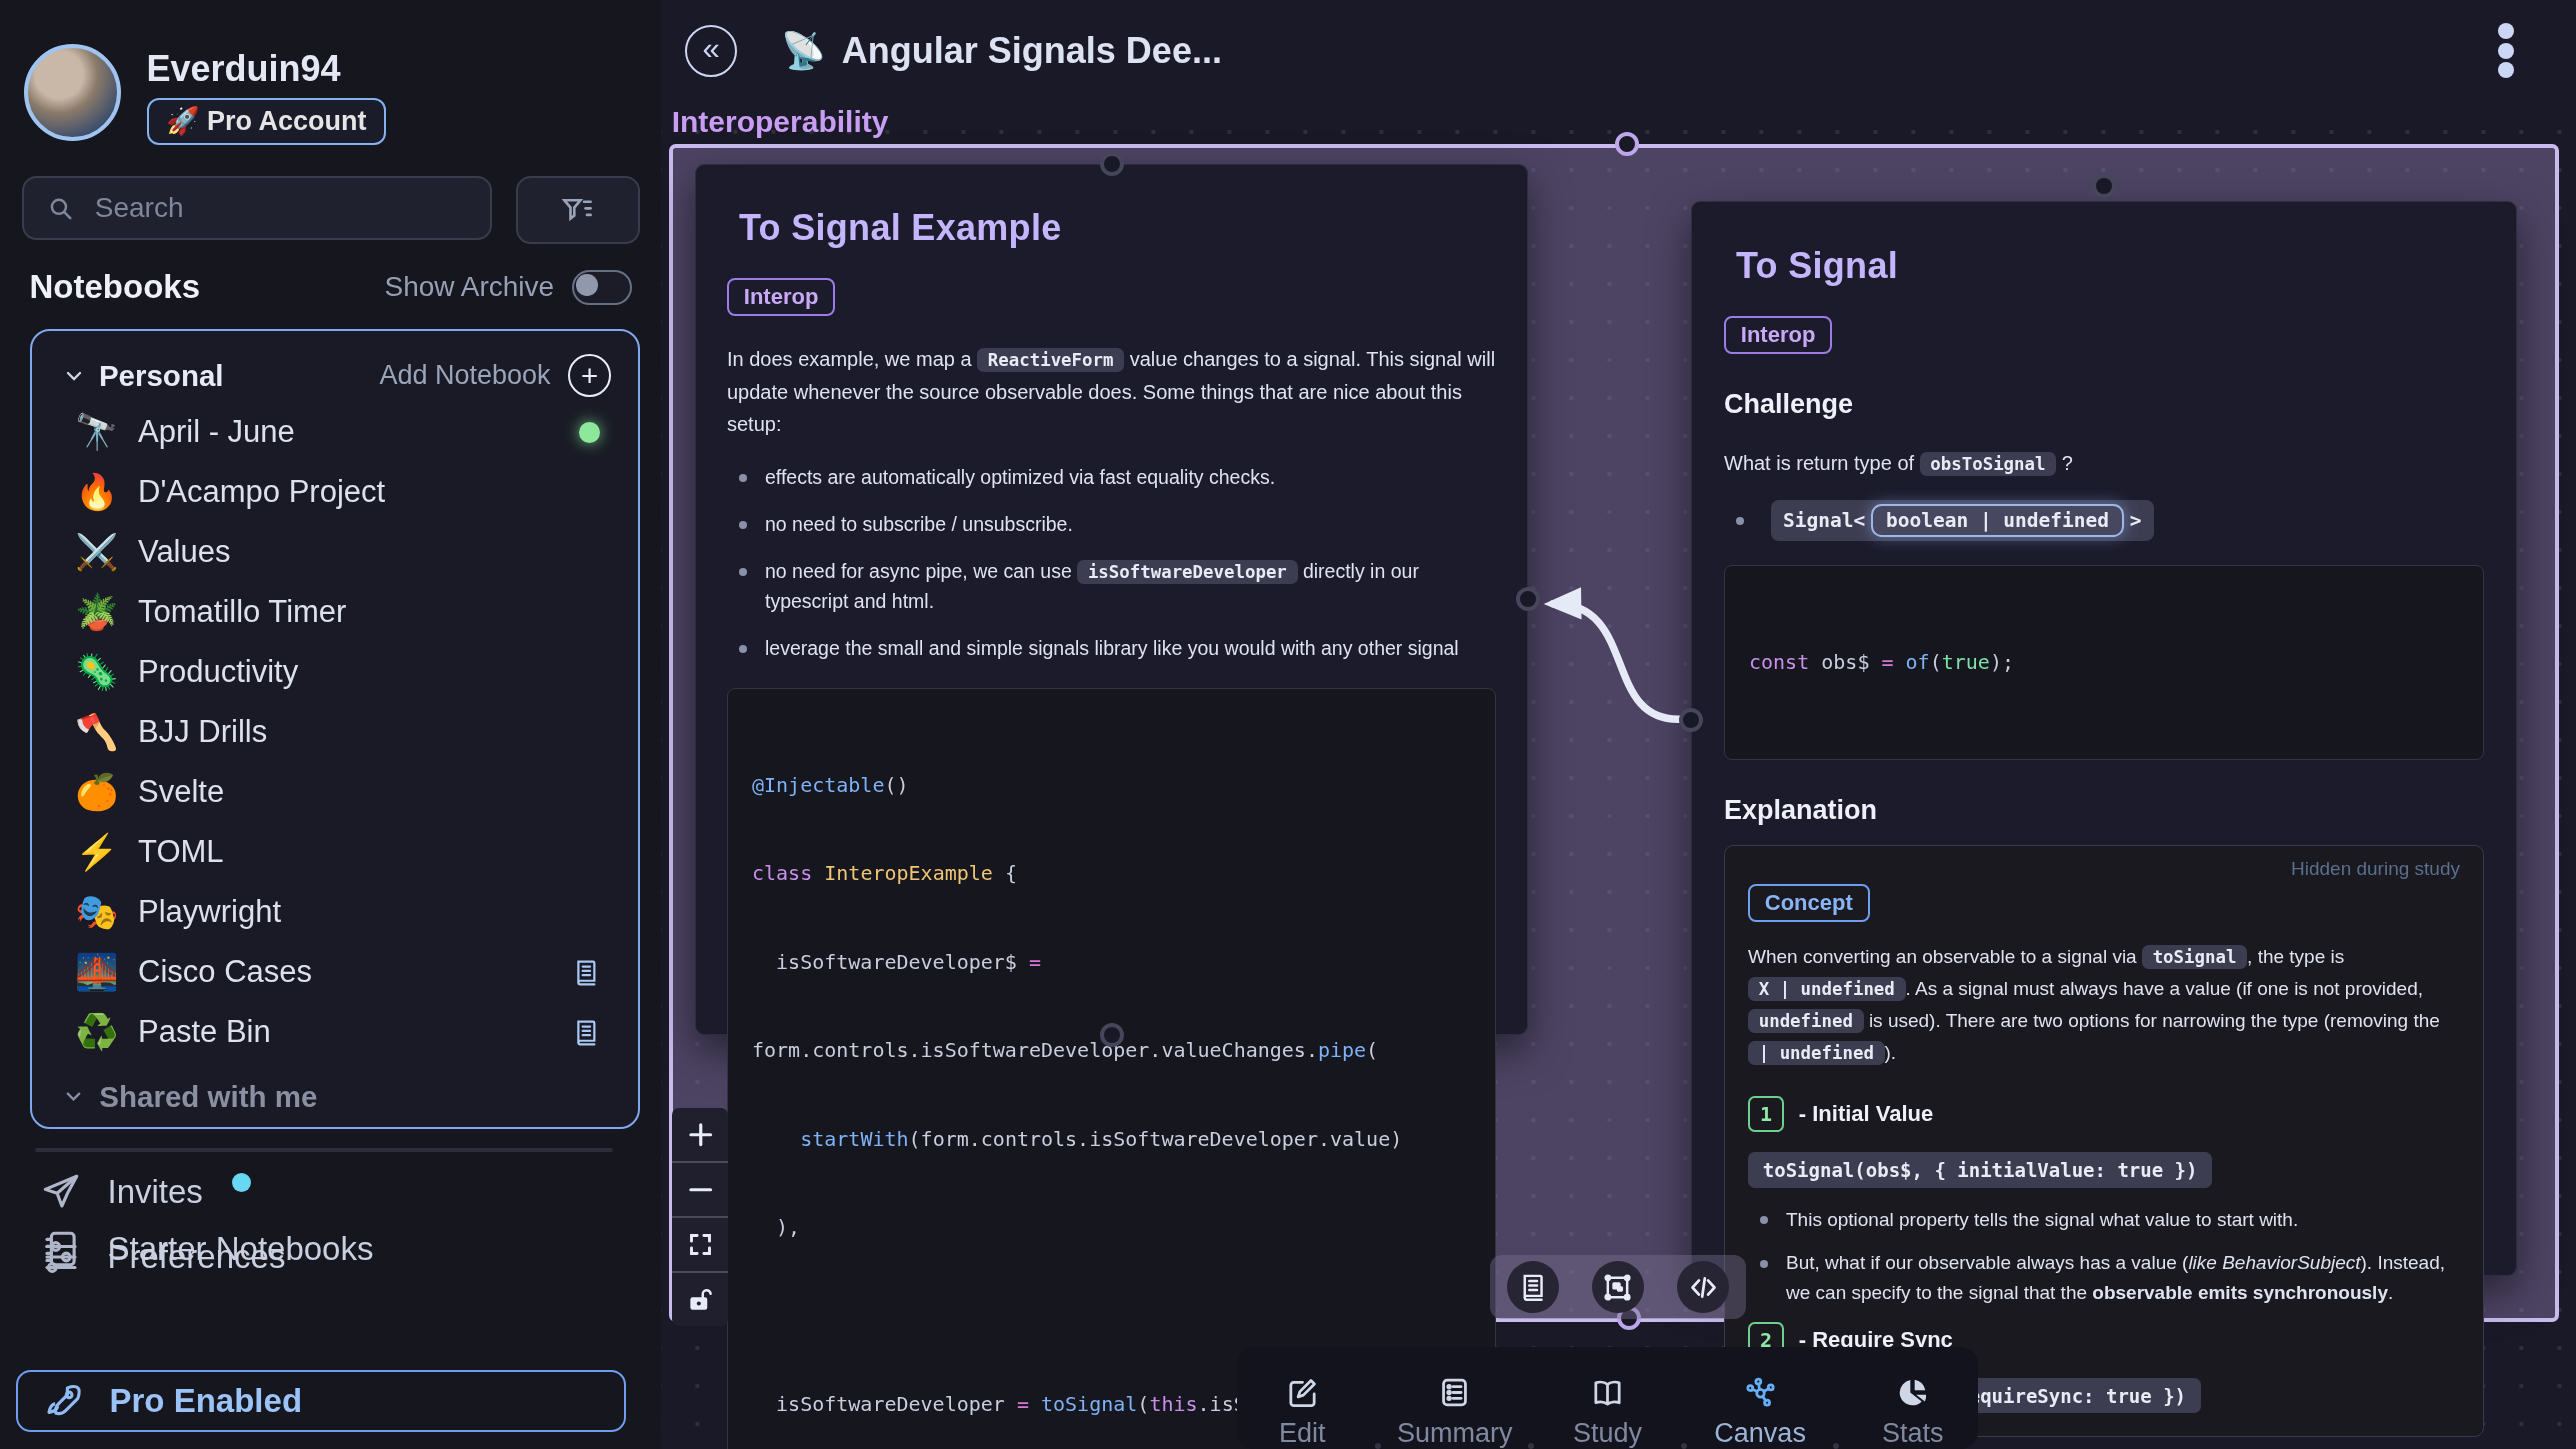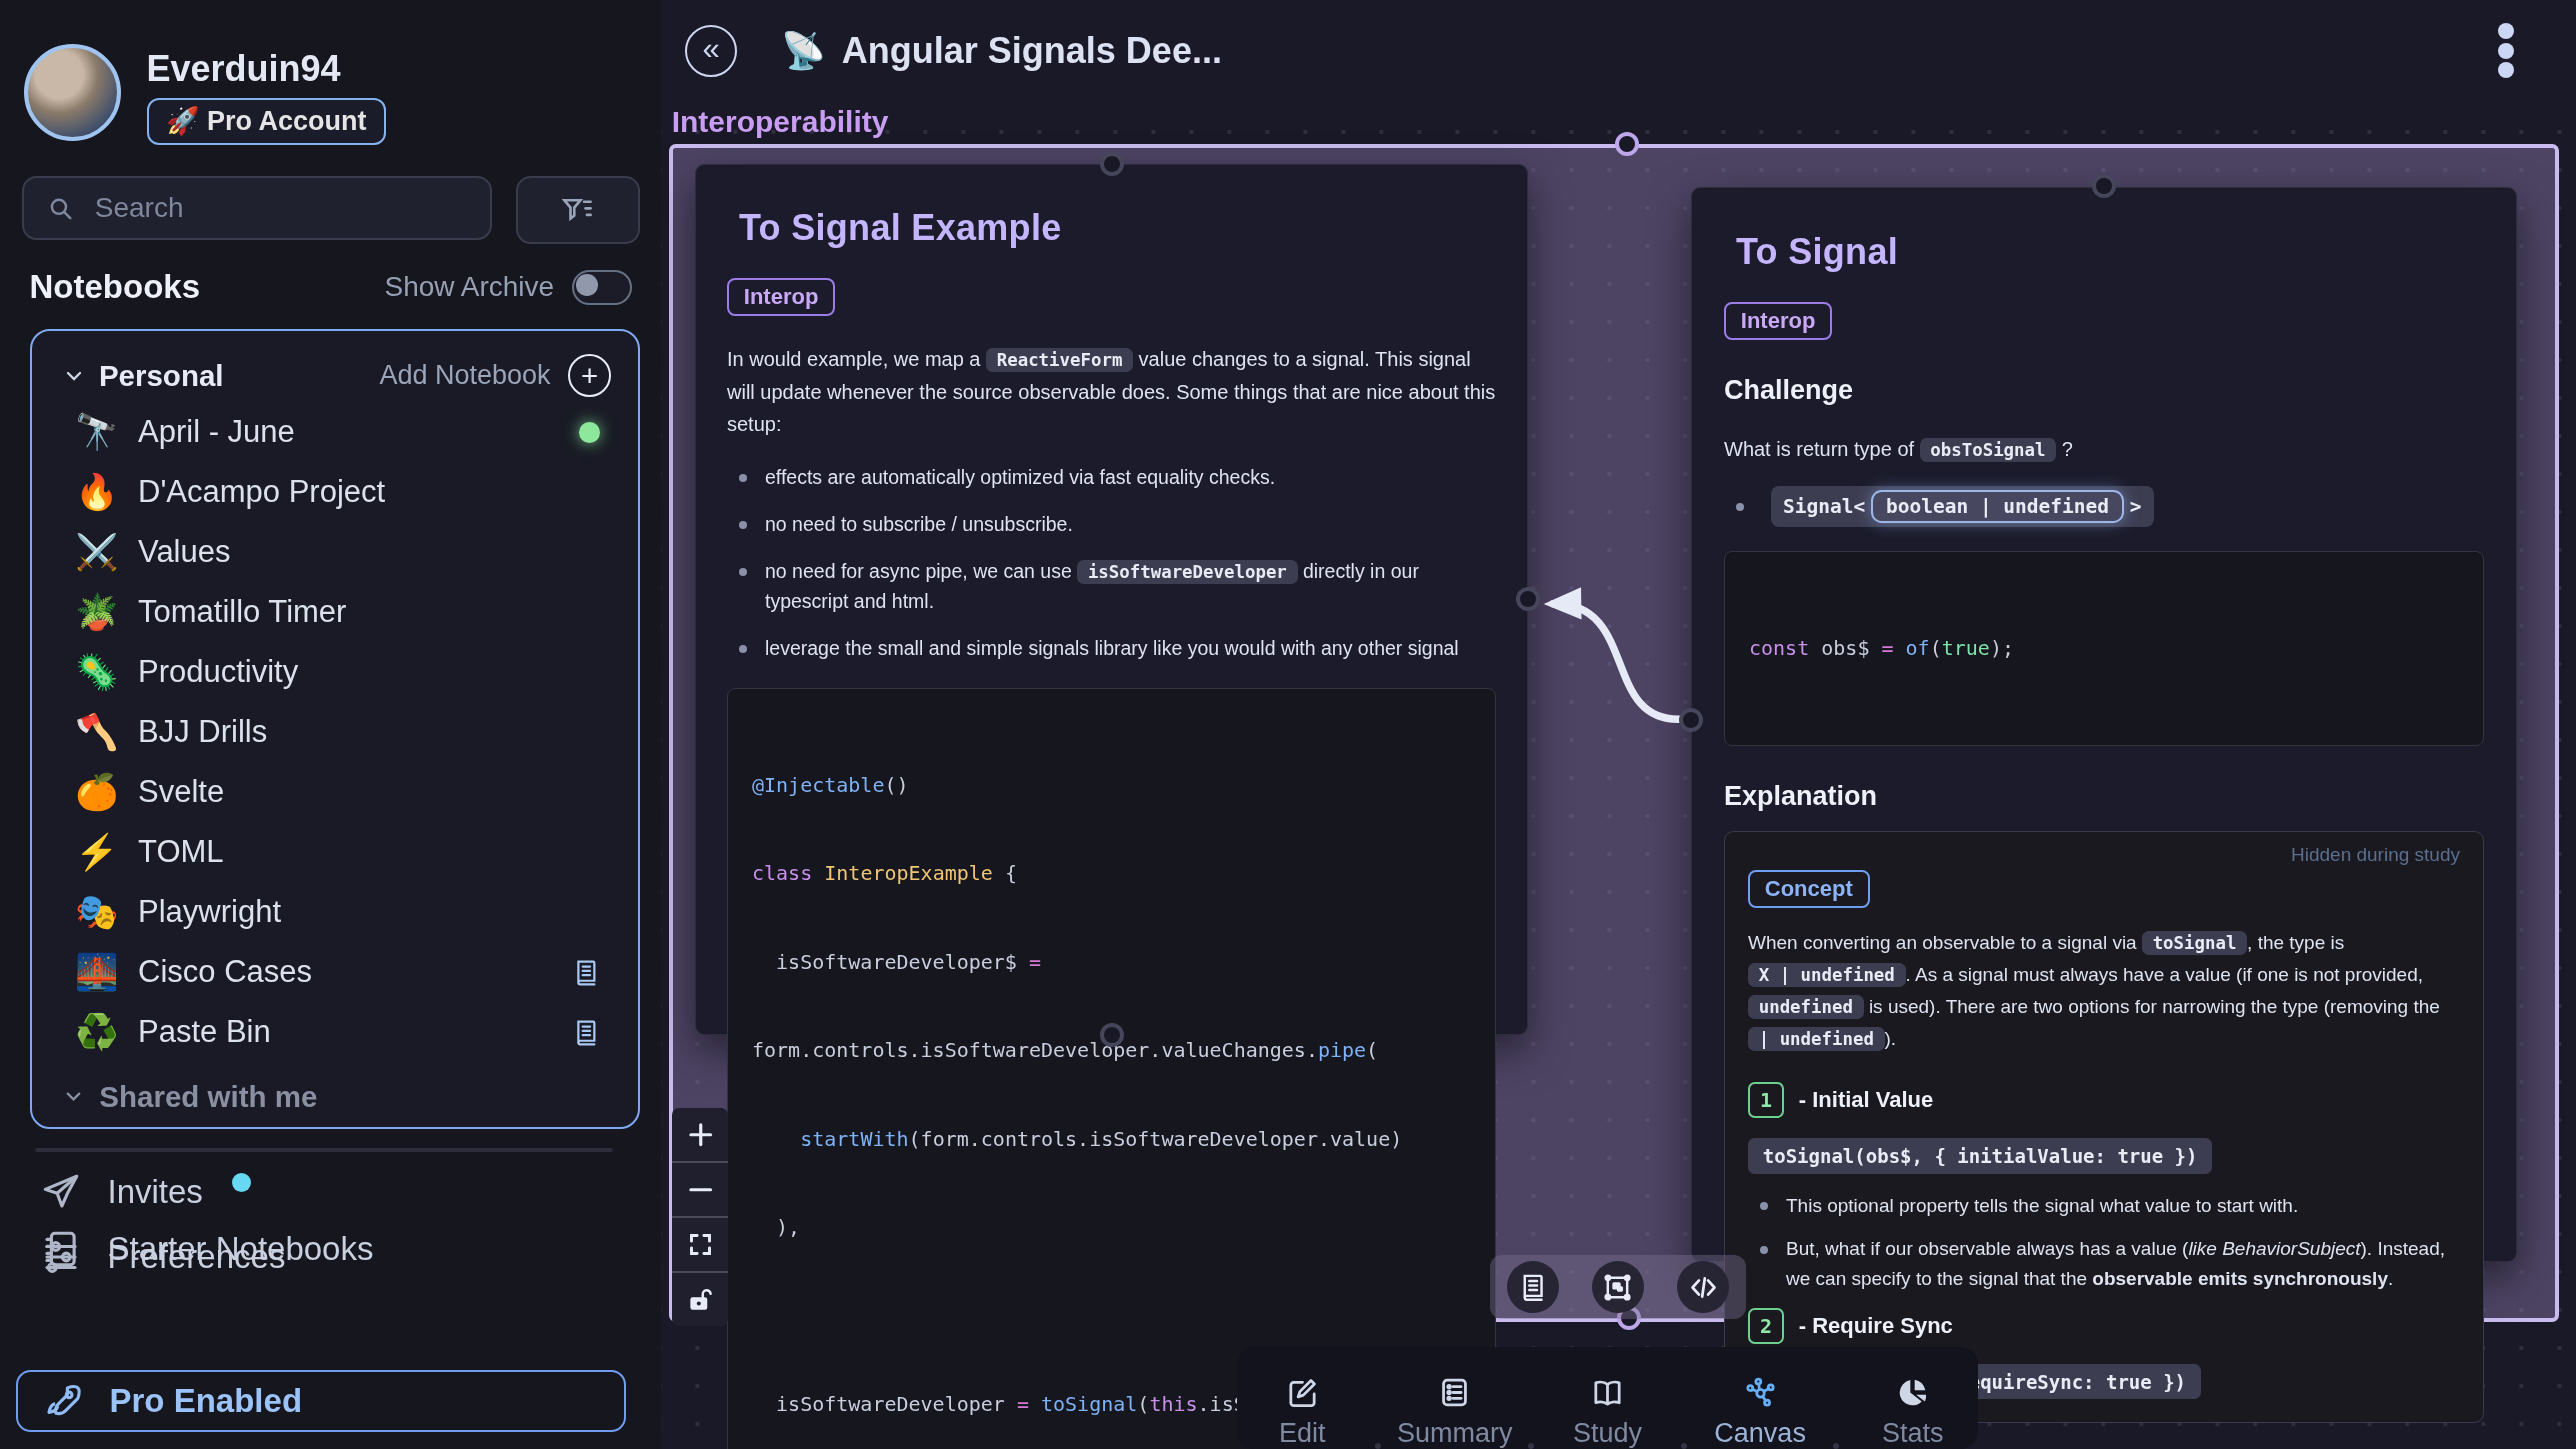--- a/index.html
+++ b/index.html
@@ -67,21 +67,21 @@
     align-items:center;justify-content:space-between;padding:4px 0;box-sizing:border-box;}
   .kebab i{width:16px;height:16px;border-radius:50%;background:#ccd6f5;}
 
   .frame-label{position:absolute;left:10.7px;top:105px;font-size:30px;font-weight:700;color:#c89df2;z-index:3;}
   .group-frame{position:absolute;left:8px;top:144px;width:1890px;height:1178px;border:4px solid #cabbee;
     border-radius:6.7px;background:rgba(148,129,187,0.42);box-sizing:border-box;z-index:1;}
 
   .card{position:absolute;background:#1b1b2b;border:1.3px solid #2d2d3e;border-radius:9.4px;
     box-shadow:0 16px 40px rgba(0,0,0,.5);z-index:4;box-sizing:border-box;}
   .card-left{left:34px;top:164px;width:833px;height:871px;padding:29.5px 31px;}
-  .card-right{left:1030px;top:187px;width:826px;height:1075px;padding:31px 32px;}
+  .card-right{left:1030px;top:201px;width:826px;height:1075px;padding:31px 32px;}
   .card h1{margin:12px;font-size:36px;font-weight:700;color:#c4b5fd;letter-spacing:0.3px;}
   .tag{display:inline-block;margin-top:17.4px;border:2px solid #9d7ce8;border-radius:8px;padding:4px 14.8px;
     color:#c9a8f5;font-size:22px;font-weight:600;}
   .tag.blue{border-color:#6f9ef0;color:#8ab4f7;}
   .body-text{font-size:20px;line-height:32px;color:#dfe3f0;margin-top:27px;}
   .inline-code{font-family:"DejaVu Sans Mono",monospace;font-size:17.4px;font-weight:700;background:#3d3d52;
     border-radius:6.7px;padding:2px 10.7px;color:#e9ebf5;white-space:nowrap;}
   .italic{font-style:italic;}
   .bold{font-weight:700;}
   ul.bullets{list-style:none;margin:23px 0 0;padding:0;}
@@ -326,21 +326,21 @@
       <marker id="ah" markerUnits="userSpaceOnUse" markerWidth="60" markerHeight="52" refX="44" refY="26" orient="auto">
         <path d="M2 2 L58 26 L2 50 z" fill="#e6eaf6"></path>
       </marker>
     </defs>
     <path d="M1522,1072 C1402,1078 1458,898 1330,900" fill="none" stroke="#e6eaf6" stroke-width="11" stroke-linecap="round" marker-end="url(#ah)"></path>
   </svg>
 
   <div class="card card-left">
     <h1>To Signal Example</h1>
     <div class="tag">Interop</div>
-    <div class="body-text"><span>In would example, we map a </span><span class="inline-code">ReactiveForm</span><span> value changes to a signal. This signal will update whenever the source observable does. Some things that are nice about this setup:</span></div>
+    <div class="body-text"><span>In does example, we map a </span><span class="inline-code">ReactiveForm</span><span> value changes to a signal. This signal will update whenever the source observable does. Some things that are nice about this setup:</span></div>
     <ul class="bullets">
       <li><span>effects are automatically optimized via fast equality checks.</span></li>
       <li><span>no need to subscribe / unsubscribe.</span></li>
       <li><span>no need for async pipe, we can use </span><span class="inline-code">isSoftwareDeveloper</span><span> directly in our typescript and html.</span></li>
       <li><span>leverage the small and simple signals library like you would with any other signal</span></li>
     </ul>
     <div class="code-block">
       <div><span class="tok-fn">@Injectable</span><span class="tok-pl">()</span></div>
       <div><span class="tok-kw">class</span><span class="tok-cl"> InteropExample </span><span class="tok-pl">{</span></div>
       <div><span class="tok-pl">  isSoftwareDeveloper$ </span><span class="tok-op">=</span></div>

